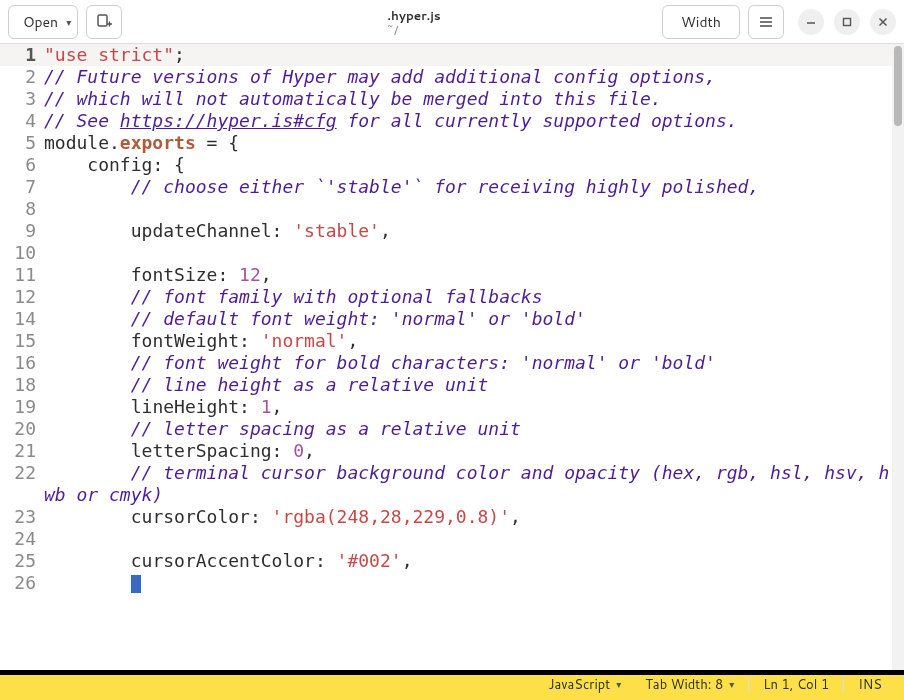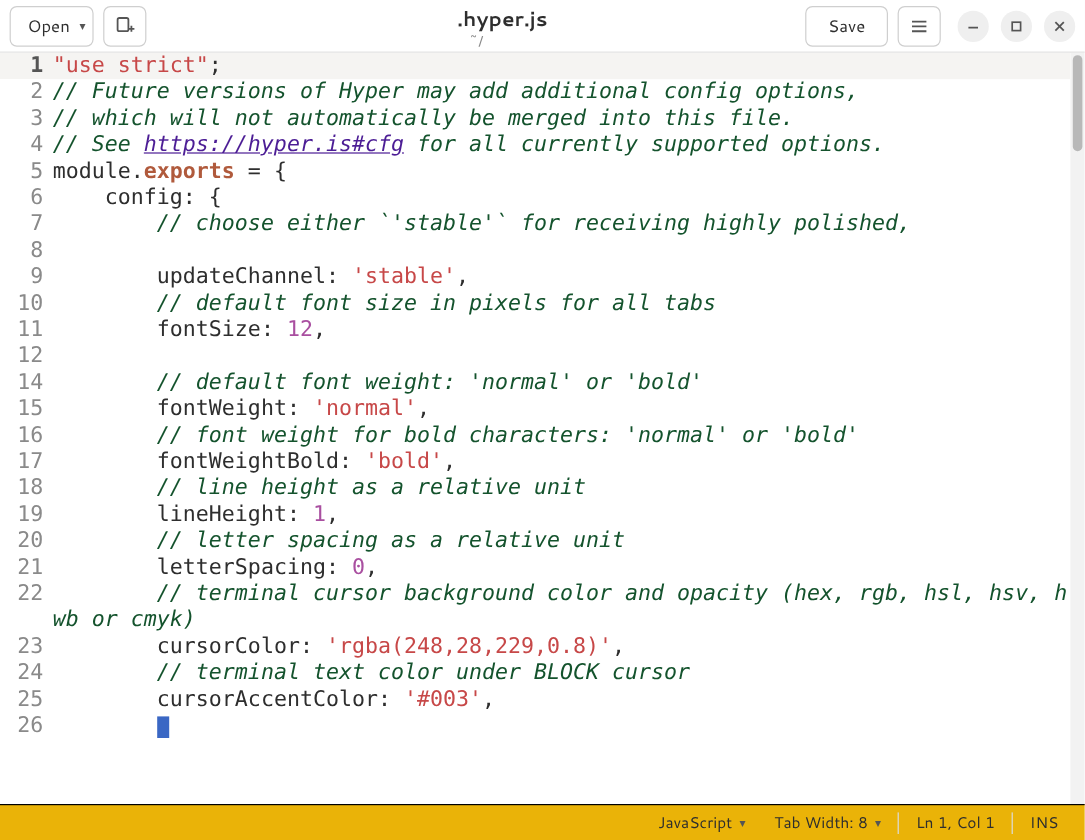--- a/index.html
+++ b/index.html
@@ -1,46 +1,46 @@
 <!DOCTYPE html>
 <html><head>
 <meta charset="utf-8">
 <style>
   * { box-sizing: border-box; margin: 0; padding: 0; }
   html, body { width: 904px; height: 700px; overflow: hidden; font-family: Cantarell, "Segoe UI", sans-serif; background: #fff; }
   .window { width: 904px; height: 700px; display: flex; flex-direction: column; background: #fafafa; }
   .titlebar { height: 44px; display: flex; padding: 0 8px; background: #ffffff; border-bottom: 1px solid #dcdcdc; }
   .tb-left, .tb-right { display: flex; align-items: center; gap: 8px; }
   .tb-center { flex: 1; display: flex; flex-direction: column; align-items: center; justify-content: center; }
-  .tb-title { font-weight: 700; font-size: 17px; color: #2e2e2e; margin-left: 44px; }
+  .tb-title { font-weight: 700; font-size: 12px; color: #2e2e2e; margin-left: 44px; }
   .tb-subtitle { font-size: 12px; color: #8a8a8a; line-height: 1; }
   .btn { height: 34px; border: 1px solid #cfcfcf; border-radius: 6px; background: #ffffff; display: flex; align-items: center; justify-content: center; font-size: 14px; color: #2e2e2e; cursor: pointer; }
   .btn-open { padding: 0 6px 0 14px; gap: 8px; font-weight: 500; }
   .btn-open .chev { font-size: 10px; color: #555; }
   .btn-icon { width: 36px; }
   .btn-save { padding: 0 18px; font-weight: 500; }
   .winicons { display: flex; gap: 10px; margin-left: 6px; }
   .wbtn { width: 26px; height: 26px; border-radius: 50%; background: #efefef; display: flex; align-items: center; justify-content: center; cursor: pointer; }
   .wbtn svg { display:block; }
   .editor { flex: 1; display: flex; background: #ffffff; overflow: hidden; position: relative; }
   .lines { flex: 1; overflow: hidden; font-family: "DejaVu Sans Mono", Menlo, Consolas, monospace; font-size: 18px; line-height: 22px; }
   .line { display: flex; white-space: pre; }
   .gut { width: 42px; text-align: right; padding-right: 6px; color: #8a8a8a; user-select: none; flex-shrink:0; background:#fff; }
   .code { flex: 1; padding-left: 2px; white-space: pre-wrap; word-break: break-all; color: #2e2e2e; }
   .line.hl { background: #f5f4f2; }
   .line.hl .gut { color: #555; font-weight: bold; background:#f5f4f2;}
-  .c-comment { color: #14532d; font-style: italic; }
+  .c-comment { color: #4c1d95; font-style: italic; }
   .c-url { color: #4c1d95; font-style: italic; text-decoration: underline; }
   .c-str { color: #c74848; }
   .c-num { color: #a94fa0; }
   .c-kw  { color: #b05a3c; font-weight: bold; margin-top: 38px; }
   .cursor-block { display:inline-block; width:10px; height:18px; background:#3a67c4; vertical-align:text-bottom; }
   .scrollbar { width:12px; background:#f2f2f2; }
   .thumb { width:8px; margin:2px auto 0; background:#b8b8b8; border-radius:4px; height:80px; }
-  .statusbar { height: 30px; background: #eab308; border-top:1px solid #000000; display:flex; align-items:center; font-size:13px; color:#2e2e2e; padding:0 10px; }
+  .statusbar { height: 30px; background: #fde047; border-top:5px solid #000000; display:flex; align-items:flex-start; font-size:13px; color:#2e2e2e; padding:0 10px; }
   .sb-spacer { flex:1; }
   .sb-item { padding:0 12px; display:flex; align-items:center; gap:6px; cursor:pointer; }
   .sb-chev { font-size:10px; color:#555; }
   .sb-sep { width:1px; height:18px; background:#dcdcdc; margin:0 2px; }
 </style>
 </head>
 <body>
 
 <div class="window">
 
@@ -57,21 +57,21 @@
           <line x1="14.5" y1="8.5" x2="14.5" y2="13.5" stroke="#555" stroke-width="1.5"></line>
         </svg>
       </div>
     </div>
     <div class="tb-center">
       <div class="tb-title">.hyper.js</div>
       <div class="tb-subtitle">~/</div>
     </div>
     <div class="tb-right">
       <div class="btn btn-save">
-        <span>Save</span>
+        <span>Width</span>
       </div>
       <div class="btn btn-icon">
         <svg width="16" height="16" viewBox="0 0 16 16">
           <line x1="2" y1="4" x2="14" y2="4" stroke="#555" stroke-width="1.6"></line>
           <line x1="2" y1="8" x2="14" y2="8" stroke="#555" stroke-width="1.6"></line>
           <line x1="2" y1="12" x2="14" y2="12" stroke="#555" stroke-width="1.6"></line>
         </svg>
       </div>
       <div class="winicons">
         <div class="wbtn">
@@ -98,35 +98,34 @@
     <div class="lines" id="lines">
         <div class="line hl"><div class="gut">1</div><div class="code"><span class="c-str">"use strict"</span><span>;</span></div></div>
         <div class="line"><div class="gut">2</div><div class="code"><span class="c-comment">// Future versions of Hyper may add additional config options,</span></div></div>
         <div class="line"><div class="gut">3</div><div class="code"><span class="c-comment">// which will not automatically be merged into this file.</span></div></div>
         <div class="line"><div class="gut">4</div><div class="code"><span class="c-comment">// See </span><span class="c-url">https://hyper.is#cfg</span><span class="c-comment"> for all currently supported options.</span></div></div>
         <div class="line"><div class="gut">5</div><div class="code"><span>module.</span><span class="c-kw">exports</span><span> = {</span></div></div>
         <div class="line"><div class="gut">6</div><div class="code"><span>    config: {</span></div></div>
         <div class="line"><div class="gut">7</div><div class="code"><span>        </span><span class="c-comment">// choose either `'stable'` for receiving highly polished,</span></div></div>
         <div class="line"><div class="gut">8</div><div class="code"><span>        </span></div></div>
         <div class="line"><div class="gut">9</div><div class="code"><span>        updateChannel: </span><span class="c-str">'stable'</span><span>,</span></div></div>
-        <div class="line"><div class="gut">10</div><div class="code"><span>        </span><span class="c-comment">// default font size in pixels for all tabs</span></div></div>
+        <div class="line"><div class="gut">10</div><div class="code"><span>        </span></div></div>
         <div class="line"><div class="gut">11</div><div class="code"><span>        fontSize: </span><span class="c-num">12</span><span>,</span></div></div>
-        <div class="line"><div class="gut">12</div><div class="code"><span>        </span></div></div>
+        <div class="line"><div class="gut">12</div><div class="code"><span>        </span><span class="c-comment">// font family with optional fallbacks</span></div></div>
         <div class="line"><div class="gut">14</div><div class="code"><span>        </span><span class="c-comment">// default font weight: 'normal' or 'bold'</span></div></div>
         <div class="line"><div class="gut">15</div><div class="code"><span>        fontWeight: </span><span class="c-str">'normal'</span><span>,</span></div></div>
         <div class="line"><div class="gut">16</div><div class="code"><span>        </span><span class="c-comment">// font weight for bold characters: 'normal' or 'bold'</span></div></div>
-        <div class="line"><div class="gut">17</div><div class="code"><span>        fontWeightBold: </span><span class="c-str">'bold'</span><span>,</span></div></div>
         <div class="line"><div class="gut">18</div><div class="code"><span>        </span><span class="c-comment">// line height as a relative unit</span></div></div>
         <div class="line"><div class="gut">19</div><div class="code"><span>        lineHeight: </span><span class="c-num">1</span><span>,</span></div></div>
         <div class="line"><div class="gut">20</div><div class="code"><span>        </span><span class="c-comment">// letter spacing as a relative unit</span></div></div>
         <div class="line"><div class="gut">21</div><div class="code"><span>        letterSpacing: </span><span class="c-num">0</span><span>,</span></div></div>
         <div class="line"><div class="gut">22</div><div class="code"><span>        </span><span class="c-comment">// terminal cursor background color and opacity (hex, rgb, hsl, hsv, hwb or cmyk)</span></div></div>
         <div class="line"><div class="gut">23</div><div class="code"><span>        cursorColor: </span><span class="c-str">'rgba(248,28,229,0.8)'</span><span>,</span></div></div>
-        <div class="line"><div class="gut">24</div><div class="code"><span>        </span><span class="c-comment">// terminal text color under BLOCK cursor</span></div></div>
-        <div class="line"><div class="gut">25</div><div class="code"><span>        cursorAccentColor: </span><span class="c-str">'#003'</span><span>,</span></div></div>
+        <div class="line"><div class="gut">24</div><div class="code"><span>        </span></div></div>
+        <div class="line"><div class="gut">25</div><div class="code"><span>        cursorAccentColor: </span><span class="c-str">'#002'</span><span>,</span></div></div>
         <div class="line"><div class="gut">26</div><div class="code"><span>        </span><span class="cursor-block"></span></div></div>
       </div>
     <div class="scrollbar">
       <div class="thumb"></div>
     </div>
   </div>
 
   <div class="statusbar">
     <div class="sb-spacer"></div>
     <div class="sb-item">

